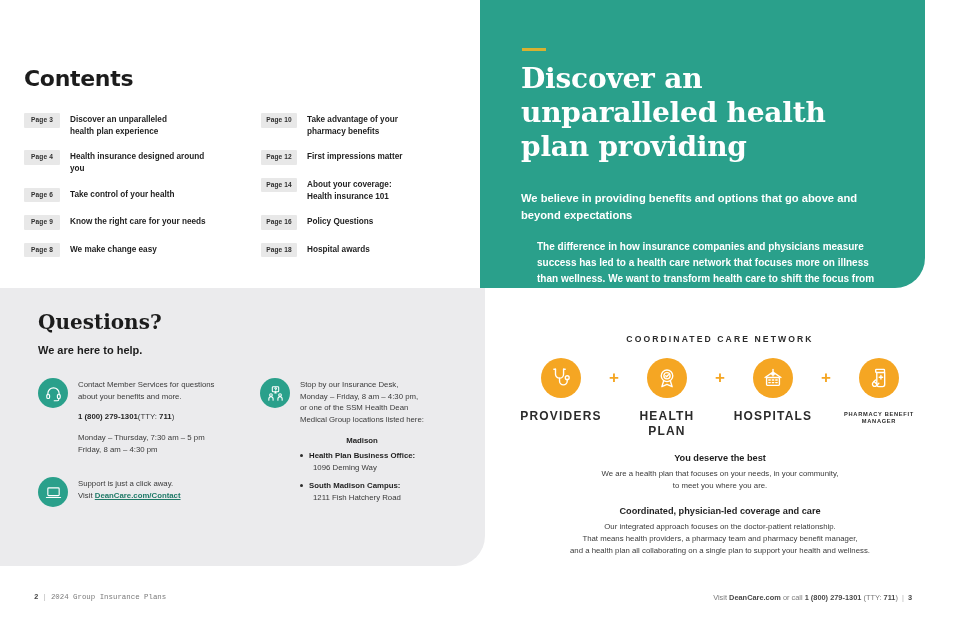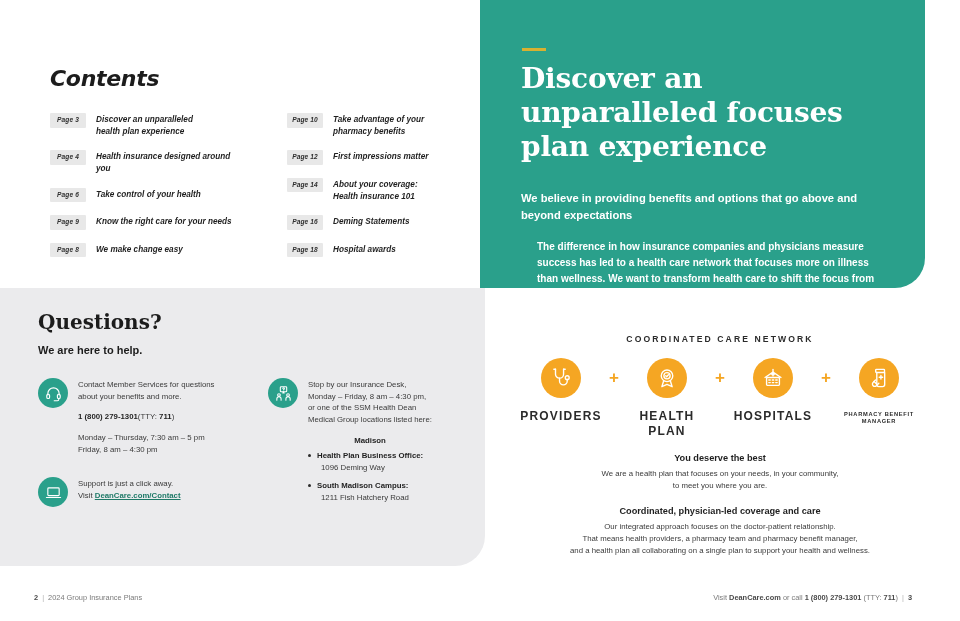--- a/index.html
+++ b/index.html
@@ -19,21 +19,21 @@
     background:#2aa08b;
     border-bottom-right-radius:30px;
   }
   .gray-panel{
     position:absolute;left:0;top:288px;width:485px;height:278px;
     background:#ebebed;
     border-bottom-right-radius:30px;
   }
 
   
-  .contents-wrap{position:absolute;left:50px;top:66px;width:420px;font-style:italic;}
+  .contents-wrap{position:absolute;left:24px;top:66px;width:420px;}
   .contents-title{
     font-family:"DejaVu Sans", sans-serif;
     font-size:22px;font-weight:bold;letter-spacing:-0.3px;color:#1c1c1c;
     margin:0 0 22px 0;
   }
   .toc-cols{display:flex;gap:54px;}
   .toc-col{width:195px;}
   .toc-row{display:flex;align-items:flex-start;margin-bottom:13px;}
   .toc-badge{
     flex:0 0 auto;width:36px;
@@ -64,21 +64,21 @@
     font-size:10px;font-weight:bold;line-height:1.62;margin:16px;width:345px;
   }
 
   
   .q-wrap{position:absolute;left:38px;top:310px;width:430px;}
   .q-title{
     font-family:"DejaVu Serif", serif;
     font-size:20px;font-weight:bold;color:#1c1c1c;margin:0 0 10px 0;
   }
   .q-sub{font-size:11px;font-weight:bold;color:#1c1c1c;margin:0 0 22px 0;}
-  .q-cols{display:flex;gap:18px;}
+  .q-cols{display:flex;gap:10px;}
   .q-col-a{width:212px;}
   .q-col-b{width:200px;}
   .q-item{display:flex;align-items:flex-start;margin-bottom:22px;}
   .circ{
     flex:0 0 auto;width:30px;height:30px;border-radius:50%;
     background:#2aa08b;display:flex;align-items:center;justify-content:center;
     margin-right:10px;
   }
   .circ svg{display:block;}
   .q-body{font-size:7.8px;line-height:1.5;color:#3a3a3a;padding-top:1px;}
@@ -117,39 +117,39 @@
     text-align:center;flex:0 0 auto;
   }
 
   .net-text{margin-top:14px;text-align:center;}
   .nt-head{font-size:9.2px;font-weight:bold;color:#1f1f1f;margin:0 0 5px 0;}
   .nt-body{font-size:7.8px;color:#3a3a3a;line-height:1.5;margin:0;}
   .nt-gap{height:15px;}
 
   
   .footer-left{
-    position:absolute;left:34px;top:593px;font-size:7.4px;color:#7a7a7a;
+    position:absolute;left:34px;top:593px;font-size:7.4px;color:#7a7a7a;font-family:Liberation Mono, monospace;
   }
   .footer-right{
     position:absolute;right:48px;top:593px;font-size:7.4px;color:#7a7a7a;
   }
   .footer-right .b{font-weight:bold;color:#4a4a4a;}
   .footer-left .b{font-weight:bold;color:#4a4a4a;}
   .sep{color:#b4b4b4;padding:0 4px;}
 </style>
 </head>
 <body>
 
 <div class="page">
 
   <div class="teal-panel"></div>
   <div class="gold-dash"></div>
 
   <div class="teal-content">
-    <h1 class="hero-title">Discover an unparalleled focuses plan experience</h1>
+    <h1 class="hero-title">Discover an unparalleled health plan providing</h1>
     <p class="hero-sub">We believe in providing benefits and options that go above and beyond expectations</p>
     <p class="hero-body">The difference in how insurance companies and physicians measure success has led to a health care network that focuses more on illness than wellness. We want to transform health care to shift the focus from illness to wellness by ensuring convenient and accessible care options that cater to your specific needs.</p>
   </div>
 
   <div class="gray-panel"></div>
 
   <div class="contents-wrap">
     <h2 class="contents-title">Contents</h2>
     <div class="toc-cols">
       <div class="toc-col" id="tocLeft">
@@ -182,21 +182,21 @@
           <div class="toc-row">
             <span class="toc-badge">Page 12</span>
             <span class="toc-text">First impressions matter</span>
           </div>
           <div class="toc-row">
             <span class="toc-badge">Page 14</span>
             <span class="toc-text">About your coverage:<br>Health insurance 101</span>
           </div>
           <div class="toc-row">
             <span class="toc-badge">Page 16</span>
-            <span class="toc-text">Deming Statements</span>
+            <span class="toc-text">Policy Questions</span>
           </div>
           <div class="toc-row">
             <span class="toc-badge">Page 18</span>
             <span class="toc-text">Hospital awards</span>
           </div>
         </div>
     </div>
   </div>
 
   <div class="q-wrap">

